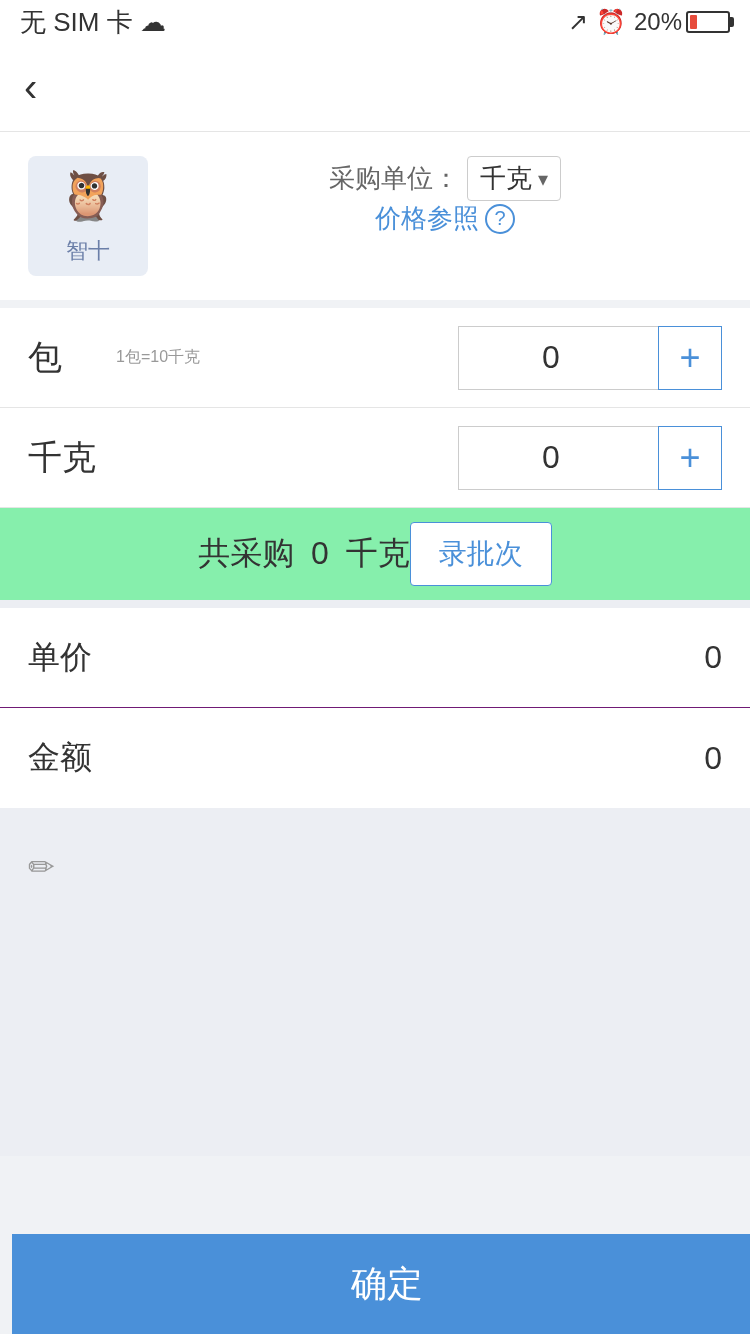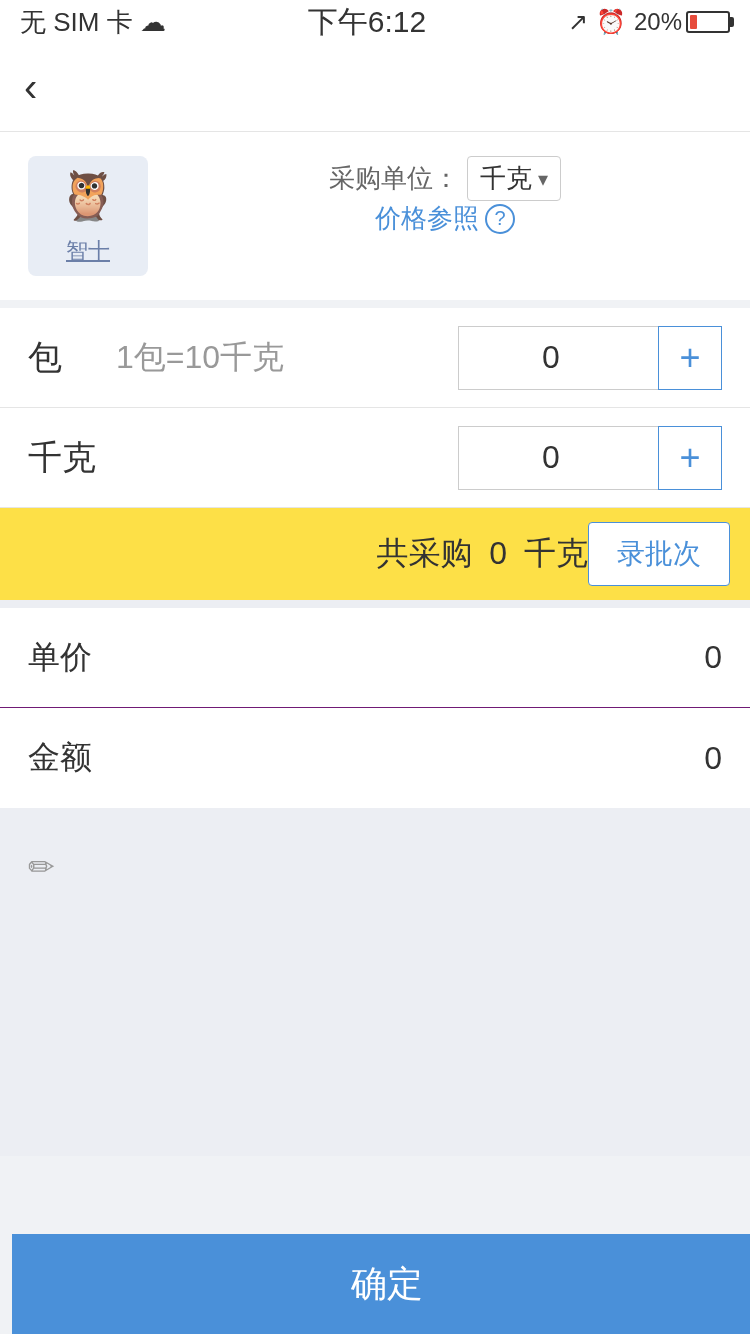--- a/index.html
+++ b/index.html
@@ -115,21 +115,20 @@
       flex-shrink: 0;
     }
     .owl-icon {
       font-size: 48px;
       color: #6b7fa8;
     }
     .owl-label {
       font-size: 22px;
       color: #6b7fa8;
       margin-top: 12px;
-      text-decoration: underline;
     }
     .product-info {
       flex: 1;
     }
     .product-header {
       display: flex;
       justify-content: space-between;
       align-items: flex-start;
       margin-bottom: 20px;
     }
@@ -198,21 +197,21 @@
       padding: 0 28px;
       height: 100px;
       border-bottom: 1px solid #e5e5e5;
     }
     .quantity-label {
       min-width: 80px;
       font-size: 34px;
       color: #333;
     }
     .quantity-sublabel {
-      font-size: 32px;
+      font-size: 16px;
       color: #999;
       margin-left: 8px;
     }
     .quantity-input-group {
       margin-left: auto;
       display: flex;
       align-items: center;
     }
     .quantity-input {
       width: 200px;
@@ -234,24 +233,24 @@
       display: flex;
       align-items: center;
       justify-content: center;
       cursor: pointer;
     }
 
     
     .summary-row {
       display: flex;
       align-items: center;
-      justify-content: flex-end;
-      padding: 0 20px;
+      justify-content: center;
+      padding: 0 40px;
       height: 100px;
-      background: #fde047;
+      background: #86efac;
       border-bottom: 8px solid #eceef3;
     }
     .summary-text {
       font-size: 32px;
       color: #333;
     }
     .batch-btn {
       border: 1px solid #4a90d9;
       color: #4a90d9;
       background: #fff;
@@ -332,21 +331,20 @@
   </style>
 </head>
 <body>
 
 <div class="page-content">
 
   <div class="status-bar">
     <div class="status-left">
       <span>无 SIM 卡 ☁</span>
     </div>
-    <div class="status-center">下午6:12</div>
     <div class="status-right">
       <span>↗</span>
       <span>⏰</span>
       <div class="battery">
         <span>20%</span>
         <div class="battery-icon">
           <div class="battery-fill"></div>
         </div>
       </div>
     </div>

